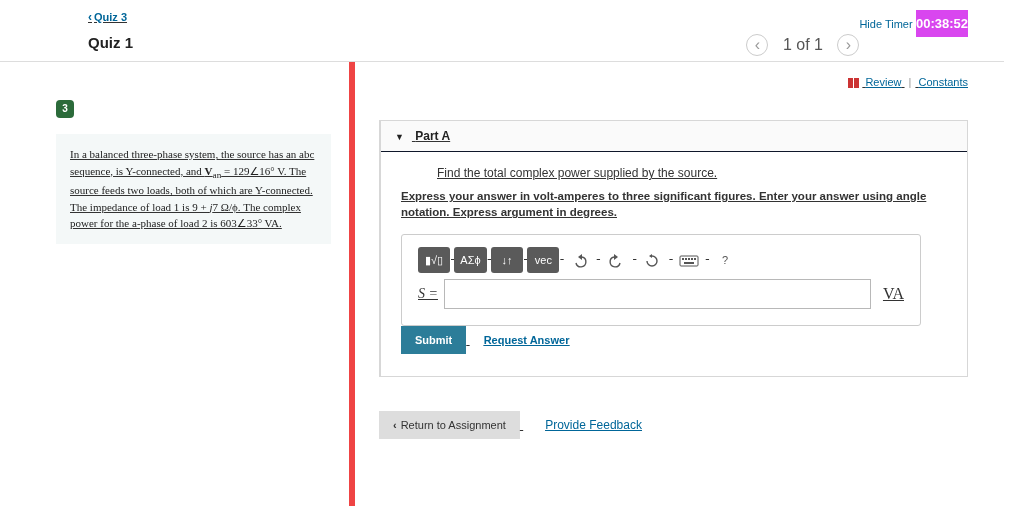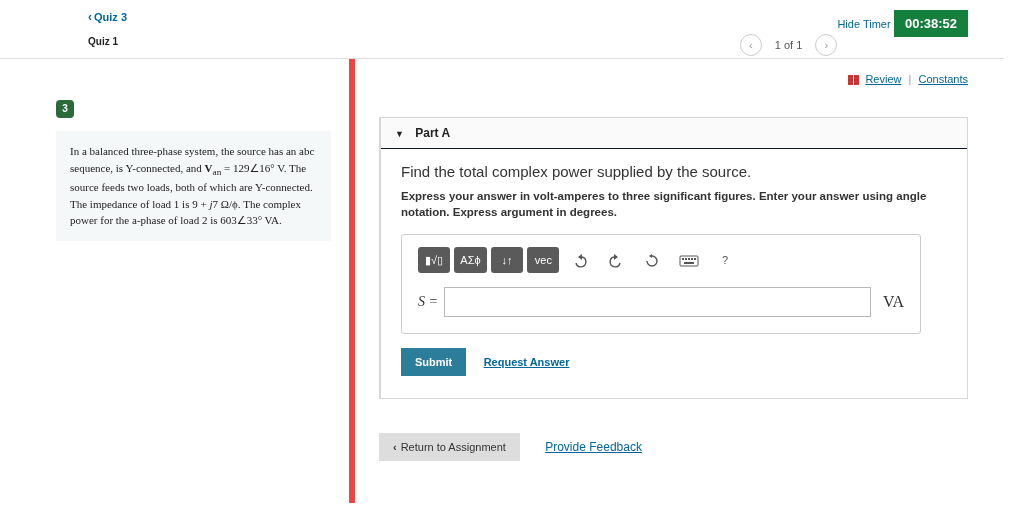--- a/index.html
+++ b/index.html
@@ -1,55 +1,55 @@
 <!DOCTYPE html>
 <html><head>
 <meta charset="utf-8">
 <style>
   * { box-sizing: border-box; }
   html, body { margin:0; padding:0; font-family: Arial, Helvetica, sans-serif; font-size:12px; color:#333; background:#fff; }
-  .page { width:1004px; height:524px; position:relative; }
+  .page { width:1004px; height:524px; position:relative;text-decoration:underline; }
   .topbar { padding:10px 36px 6px 88px; }
   .back-link { color:#006699; font-weight:bold; font-size:11px; cursor:pointer; }
   .back-link .chev { font-size:12px; margin-right:2px; }
   .timer-wrap { float:right; }
   .hide-timer { color:#006699; font-size:11px; margin-right:0; cursor:pointer; }
-  .timer { display:inline-block; background:#15803d; color:#fff; font-weight:bold; padding:6px 11px; font-size:13px; }
+  .timer { display:inline-block; background:#d946ef; color:#fff; font-weight:bold; padding:6px 0; font-size:13px; }
   .titlebar { padding:4px 36px 10px 88px; border-bottom:1px solid #ddd; }
-  .titlebar h1 { display:inline-block; margin:0; font-size:10px; font-weight:bold; color:#222; }
-  .pager { float:right; font-size:11px; color:#555; }
+  .titlebar h1 { display:inline-block; margin:0; font-size:15px; font-weight:bold; color:#222; }
+  .pager { float:right; font-size:16px; color:#555; }
   .pager .nav { display:inline-block; width:22px; height:22px; line-height:20px; text-align:center; border:1px solid #ccc; border-radius:50%; color:#999; vertical-align:middle; cursor:pointer; background:#fff; }
   .pager .cnt { display:inline-block; margin:0 10px; vertical-align:middle; }
   .body { display:flex; height: calc(524px - 80px); }
   .leftcol { width:355px; border-right:6px solid #ef4444; padding:14px 18px 0 56px; }
   .badge { position:absolute; left:56px; top:100px; width:18px; height:18px; line-height:18px; text-align:center; border-radius:4px; background:#2b6b3a; color:#fff; font-size:10px; font-weight:bold; }
   .problem { margin-top:58px; background:#f4f8f8; padding:12px 14px; font-size:11px; line-height:1.5; color:#222; }
   .problem .rm { font-family: Georgia, 'Times New Roman', serif; }
   .rightcol { flex:1; padding:14px 36px 0 24px; }
   .toolsrow { text-align:right; margin-bottom:32px; font-size:11px; }
   .toolsrow a { color:#006699; text-decoration:underline; }
   .toolsrow .flagicon { display:inline-block; width:12px; height:10px; vertical-align:middle; margin-right:3px; }
   .toolsrow .flagicon span { display:inline-block; width:5px; height:10px; background:#c33; }
   .toolsrow .flagicon span:first-child { margin-right:1px; }
   .panel { border:1px solid #d7d7d7; border-left:2px solid #d7d7d7; background:#fafafa; }
   .panel-h { padding:8px 14px; font-size:12px; font-weight:bold; color:#222; border-bottom:1px solid #0f172a; }
   .panel-h .tri { display:inline-block; margin-right:8px; font-size:9px; color:#222; }
   .panel-b { padding:14px 20px 22px; background:#fff; }
-  .instr1 { font-size:15px; margin-bottom:8px; }
+  .instr1 { font-size:12px; margin-bottom:8px;margin-left:36px; }
   .instr2 { font-size:11.5px; font-weight:bold; margin-bottom:14px; line-height:1.4; }
   .answerbox { border:1px solid #ccc; border-radius:3px; padding:12px 16px 16px; width:520px; }
-  .tbar { text-align:left; margin-bottom:14px; }
+  .tbar { text-align:left; margin-bottom:6px; }
   .tbtn { display:inline-block; min-width:32px; height:26px; line-height:26px; text-align:center; vertical-align:top; background:#5a5a5a; color:#fff; font-size:11px; border-radius:3px; margin-right:1px; padding:0 6px; cursor:pointer; }
   .tbtn.light { background:transparent; color:#555; }
   .tbtn.light svg { vertical-align:middle; }
   .eqrow { display:flex; align-items:center; }
   .eqlabel { font-style:italic; font-family: Georgia, serif; font-size:14px; margin-right:6px; }
   .eqinput { flex:1; height:30px; border:1px solid #b8b8b8; padding:2px 6px; font-size:13px; }
   .equnit { margin-left:12px; font-family: Georgia, serif; font-size:16px; }
-  .submitrow { margin-top:14px; }
+  .submitrow { }
   .submitbtn { display:inline-block; background:#2c7d99; color:#fff; font-weight:bold; font-size:11px; padding:8px 14px; border:none; cursor:pointer; }
   .reqans { color:#006699; text-decoration:underline; font-size:11px; font-weight:bold; margin-left:14px; cursor:pointer; }
   .footerrow { margin-top:20px; padding-top:14px; }
   .retbtn { display:inline-block; background:#ddd; color:#333; font-size:11px; padding:8px 14px; cursor:pointer; }
   .retbtn .chev { font-weight:bold; margin-right:4px; }
   .feedback { color:#006699; text-decoration:underline; font-size:12px; margin-left:22px; cursor:pointer; }
   .sep { color:#999; margin:0 4px; }
 </style>
 </head>
 <body>

